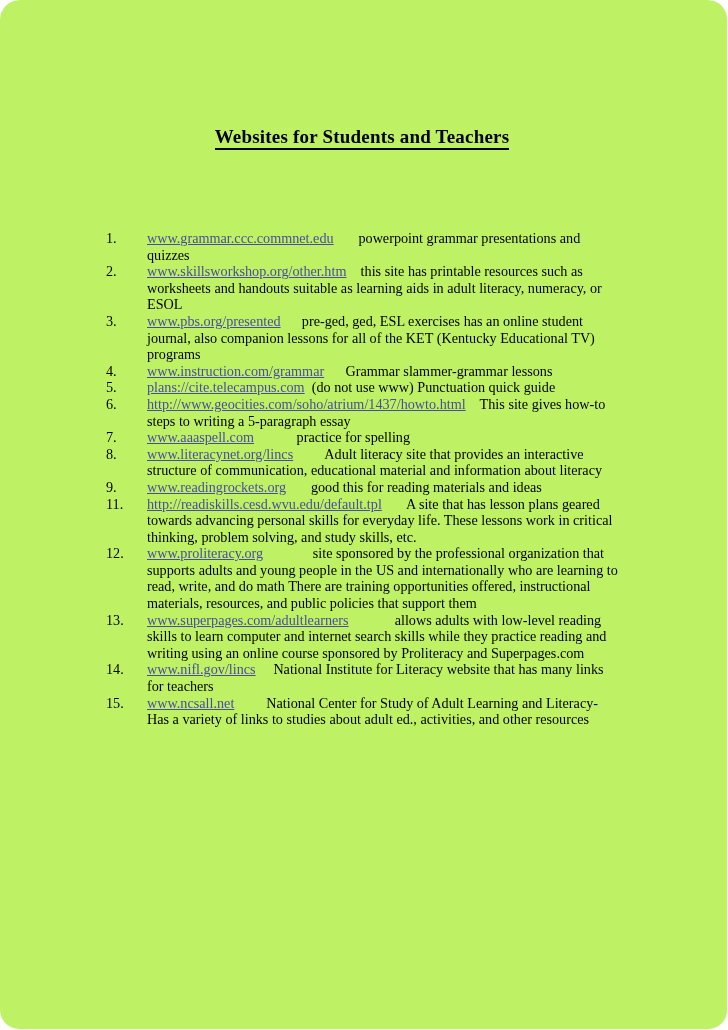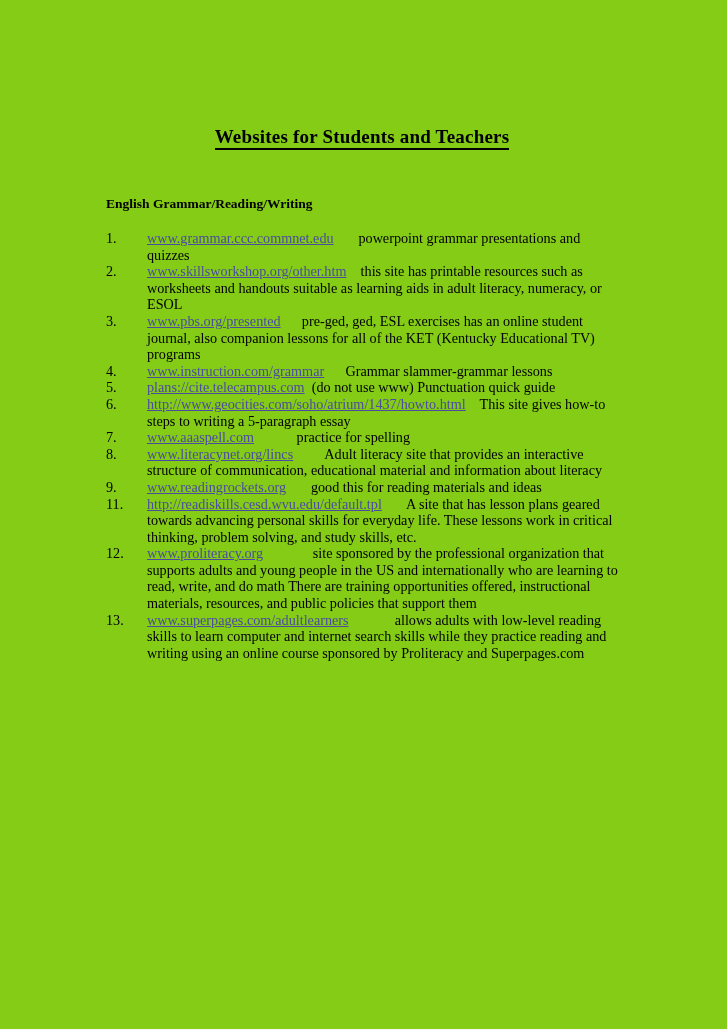--- a/index.html
+++ b/index.html
@@ -12,24 +12,25 @@
     background: #ffffff;
     font-family: "Liberation Serif", "DejaVu Serif", serif;
     color: #000000;
     overflow: hidden;
   }
 
   .page {
     position: relative;
     width: 728px;
     height: 1030px;
-    background: #84cc16;
+    background: #bef264;
     box-sizing: border-box;
     border-right: 1px solid #f4f4f4;
     border-bottom: 1px solid #f7f7f7;
+    border-radius: 20px;
   }
 
   .content {
     position: absolute;
     left: 106px;
     top: 126px;
     width: 512px;
   }
 
   .doc-title {
@@ -101,21 +102,20 @@
   .sp-sm { white-space: pre; }
 </style>
 </head>
 <body>
 
 <div class="page">
   <div class="content">
 
     <div class="doc-title"><span>Websites for Students and Teachers</span></div>
 
-    <div class="section-heading">English Grammar/Reading/Writing</div>
 
     <ol class="list" id="website-list">
         <li class="list-item">
           <span class="item-number">1.</span>
           <span class="item-body"><a class="link" href="#">www.grammar.ccc.commnet.edu</a><span class="sp-sm">       </span><span>powerpoint grammar presentations and quizzes</span></span>
         </li>
         <li class="list-item">
           <span class="item-number">2.</span>
           <span class="item-body"><a class="link" href="#">www.skillsworkshop.org/other.htm</a><span class="sp-sm">    </span><span>this site has printable resources such as worksheets and handouts suitable as learning aids in adult literacy, numeracy, or ESOL</span></span>
         </li>
@@ -152,16 +152,24 @@
           <span class="item-body"><a class="link" href="#">http://readiskills.cesd.wvu.edu/default.tpl</a><span class="sp-sm">       </span><span>A site that has lesson plans geared towards advancing personal skills for everyday life.  These lessons work in critical thinking, problem solving, and study skills, etc.</span></span>
         </li>
         <li class="list-item">
           <span class="item-number">12.</span>
           <span class="item-body"><a class="link" href="#">www.proliteracy.org</a><span class="sp-sm">              </span><span>site sponsored by the professional organization that supports adults and young people in the US and internationally who are learning to read, write, and do math     There are training opportunities offered, instructional materials, resources, and public policies that support them</span></span>
         </li>
         <li class="list-item">
           <span class="item-number">13.</span>
           <span class="item-body"><a class="link" href="#">www.superpages.com/adultlearners</a><span class="sp-sm">             </span><span>allows adults with low-level reading skills to learn computer and internet search skills while they practice reading and writing using an online course sponsored by Proliteracy and Superpages.com</span></span>
         </li>
+        <li class="list-item">
+          <span class="item-number">14.</span>
+          <span class="item-body"><a class="link" href="#">www.nifl.gov/lincs</a><span class="sp-sm">     </span><span>National Institute for Literacy website that has many links for teachers</span></span>
+        </li>
+        <li class="list-item">
+          <span class="item-number">15.</span>
+          <span class="item-body"><a class="link" href="#">www.ncsall.net</a><span class="sp-sm">         </span><span>National Center for Study of Adult Learning and Literacy-Has a variety of links to studies about adult ed., activities, and other resources</span></span>
+        </li>
       </ol>
 
   </div>
 </div>
 
 </body></html>

